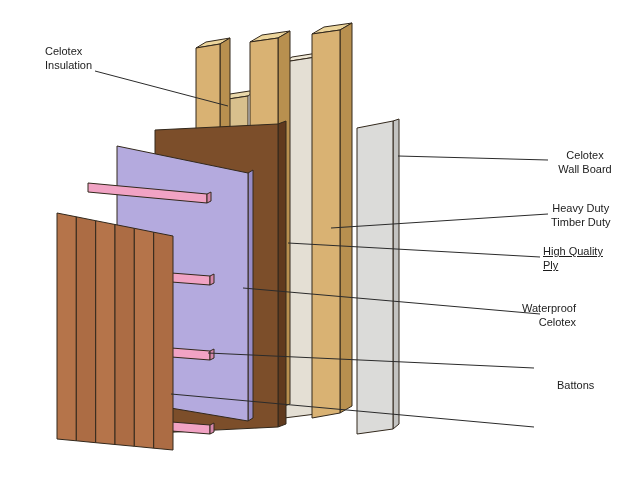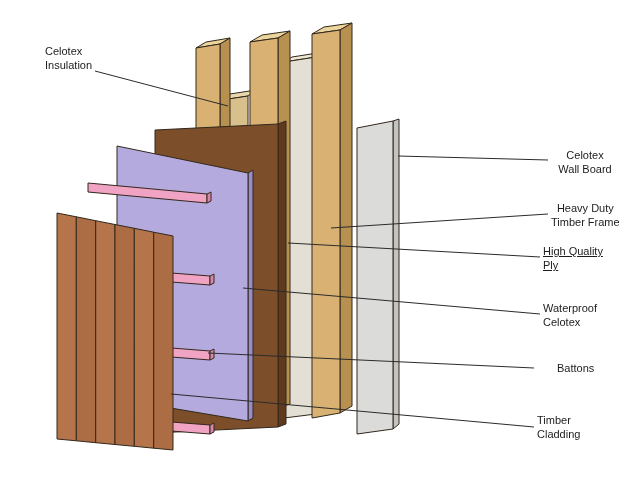--- a/index.html
+++ b/index.html
@@ -110,35 +110,31 @@
     <span>Insulation</span>
   </div>
 
   <div class="lbl center" style="left:553px; top:148px;">
     <span>Celotex</span>
     <span>Wall Board</span>
   </div>
 
   <div class="lbl" style="left:551px; top:201px;text-align:center;">
     <span>Heavy Duty</span>
-    <span>Timber Frame</span>
+    <span>Timber Duty</span>
   </div>
 
   <div class="lbl" style="left:543px; top:244px;text-decoration:underline;">
     <span>High Quality</span>
     <span>Ply</span>
   </div>
 
-  <div class="lbl" style="left:543px; top:301px;">
+  <div class="lbl" style="left:522px; top:301px;text-align:right;">
     <span>Waterproof</span>
     <span>Celotex</span>
   </div>
 
-  <div class="lbl" style="left:537px; top:361px;padding-left:20px;">
+  <div class="lbl" style="left:537px; top:378px;padding-left:20px;">
     <span>Battons</span>
   </div>
 
-  <div class="lbl" style="left:537px; top:413px;">
-    <span>Timber</span>
-    <span>Cladding</span>
-  </div>
 
 </div>
 
 </body></html>

